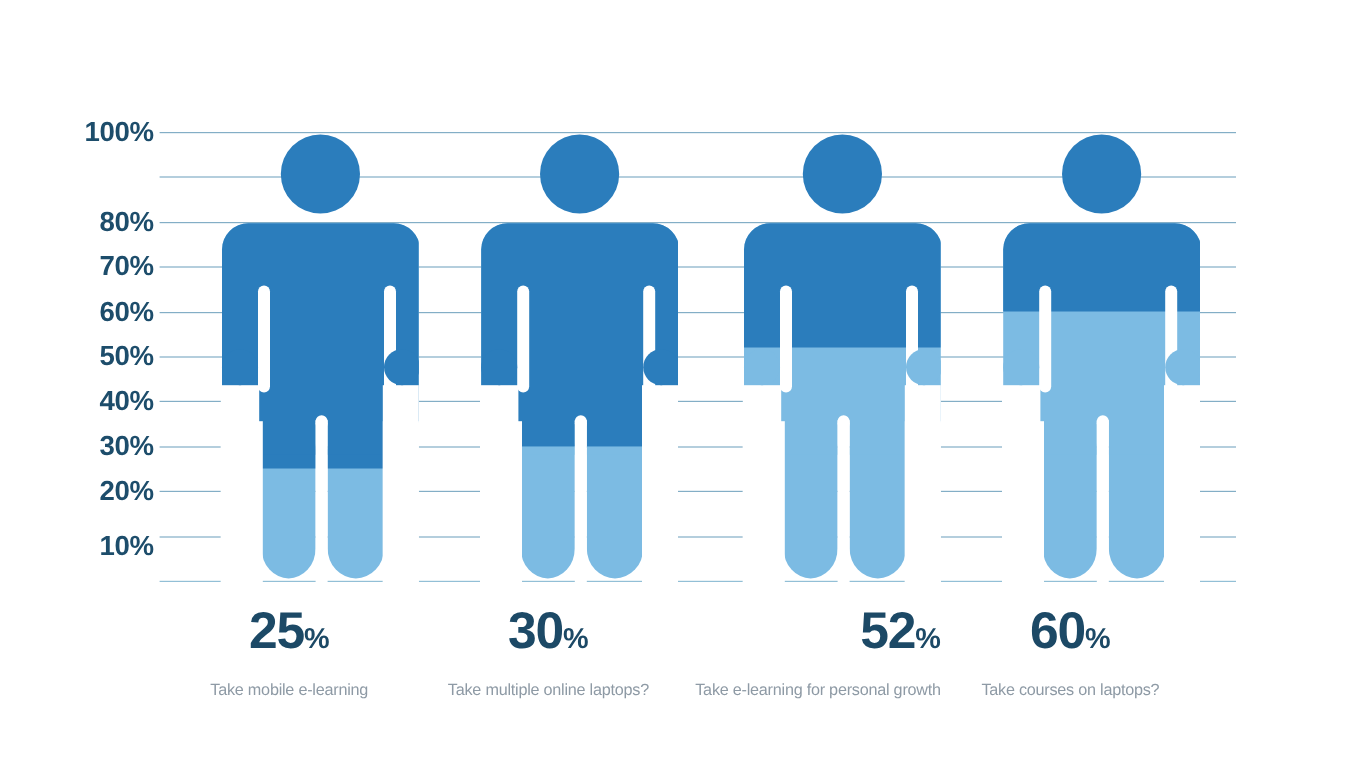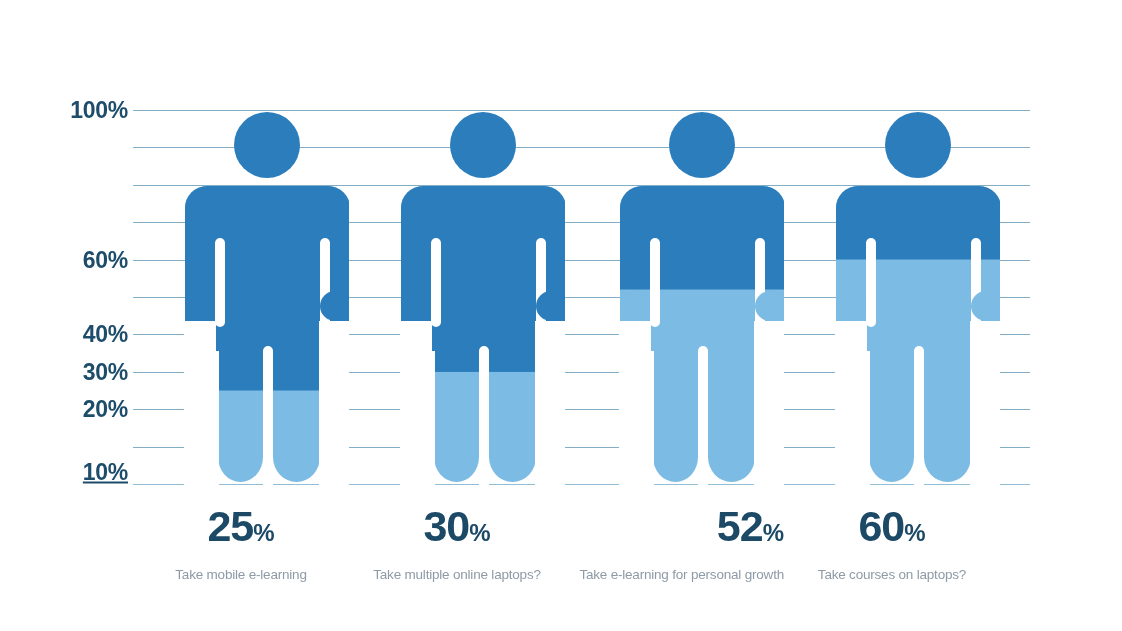--- a/index.html
+++ b/index.html
@@ -129,25 +129,28 @@
       <div class="gridline" style="top: 297px;"></div>
       <div class="gridline" style="top: 334px;"></div>
       <div class="gridline" style="top: 372px;"></div>
       <div class="gridline" style="top: 409px;"></div>
       <div class="gridline" style="top: 447px;"></div>
       <div class="gridline baseline" style="top: 484px;"></div>
     </div>
 
   <div class="y-axis" id="y-axis">
       <div class="y-tick" style="top: 110px;">100%</div>
+      <div class="y-tick" style="top: 184.8px;">80%</div>
+      <div class="y-tick" style="top: 222.2px;">70%</div>
       <div class="y-tick" style="top: 259.6px;">60%</div>
+      <div class="y-tick" style="top: 297px;">50%</div>
       <div class="y-tick" style="top: 334.4px;">40%</div>
       <div class="y-tick" style="top: 371.8px;">30%</div>
       <div class="y-tick" style="top: 409.2px;">20%</div>
-      <div class="y-tick" style="top: 472px; text-decoration: underline;">10%</div>
+      <div class="y-tick" style="top: 455px;">10%</div>
     </div>
 
   <div class="figures" id="figures">
       <div class="figure" style="left: 133px;">
         <svg class="figure-svg" width="216" height="631" viewBox="0 0 216 631">
           <defs>
             <clipPath id="bodyclip0">
               <rect x="0" y="182" width="216" height="208.5"></rect>
             </clipPath>
           </defs>

